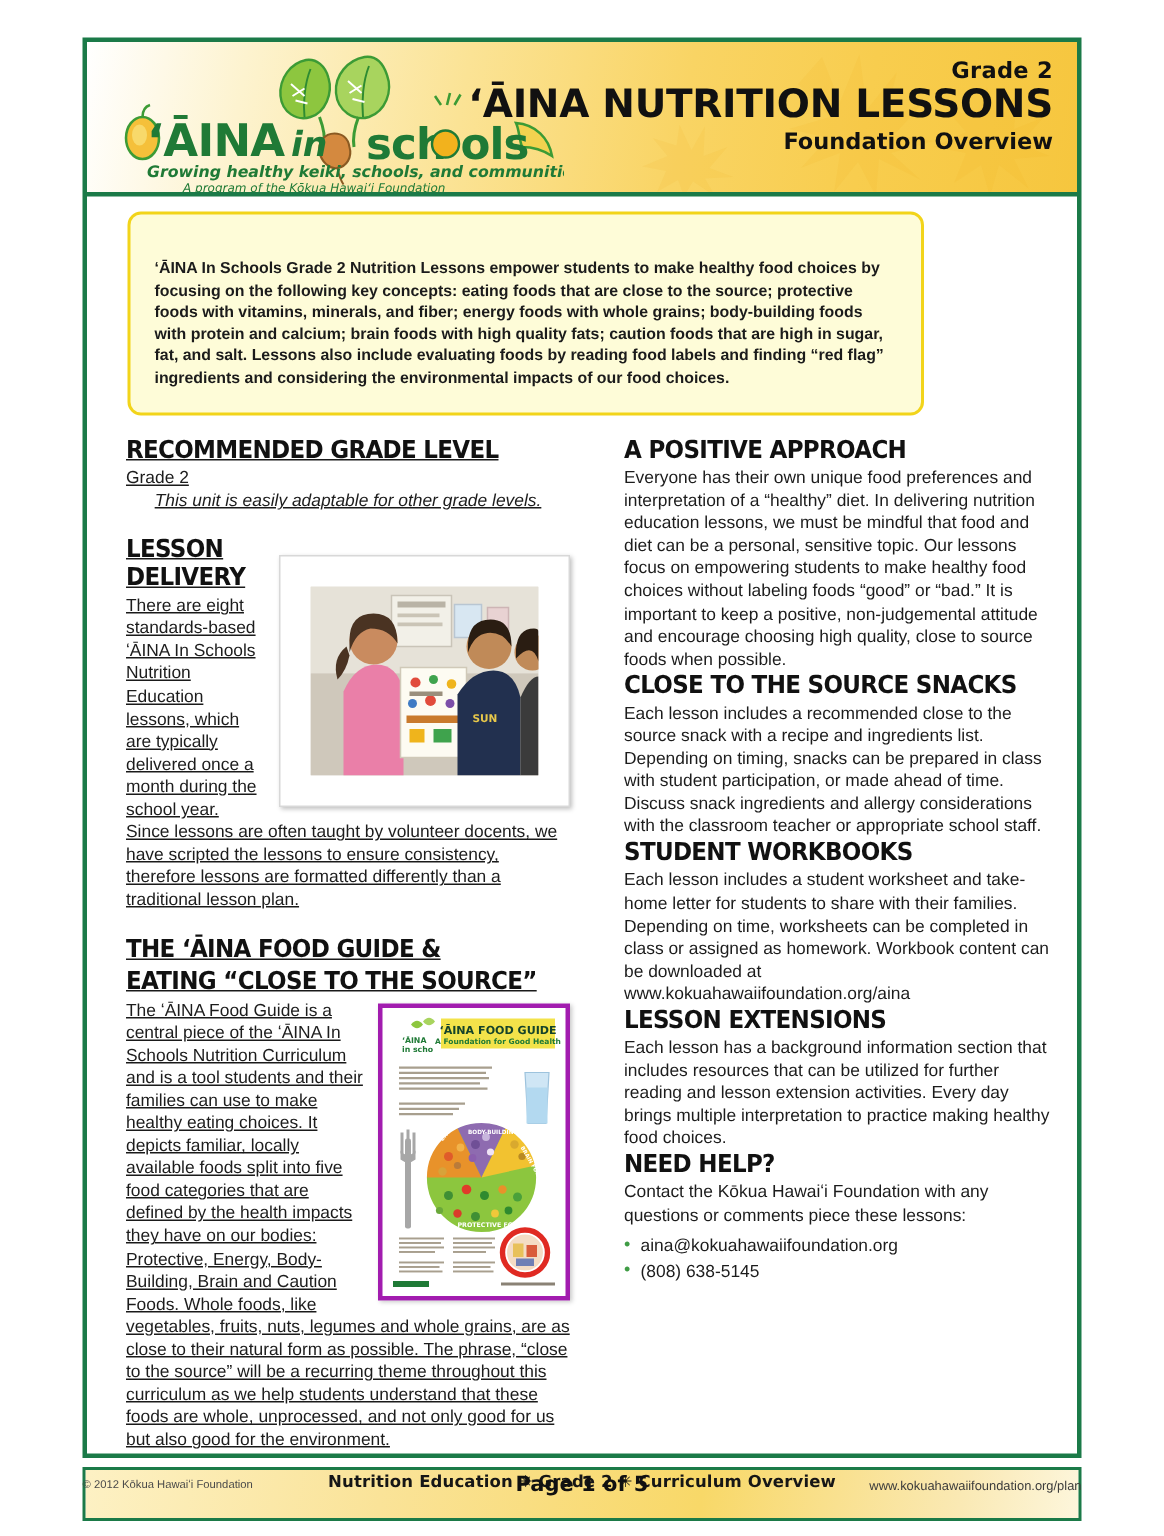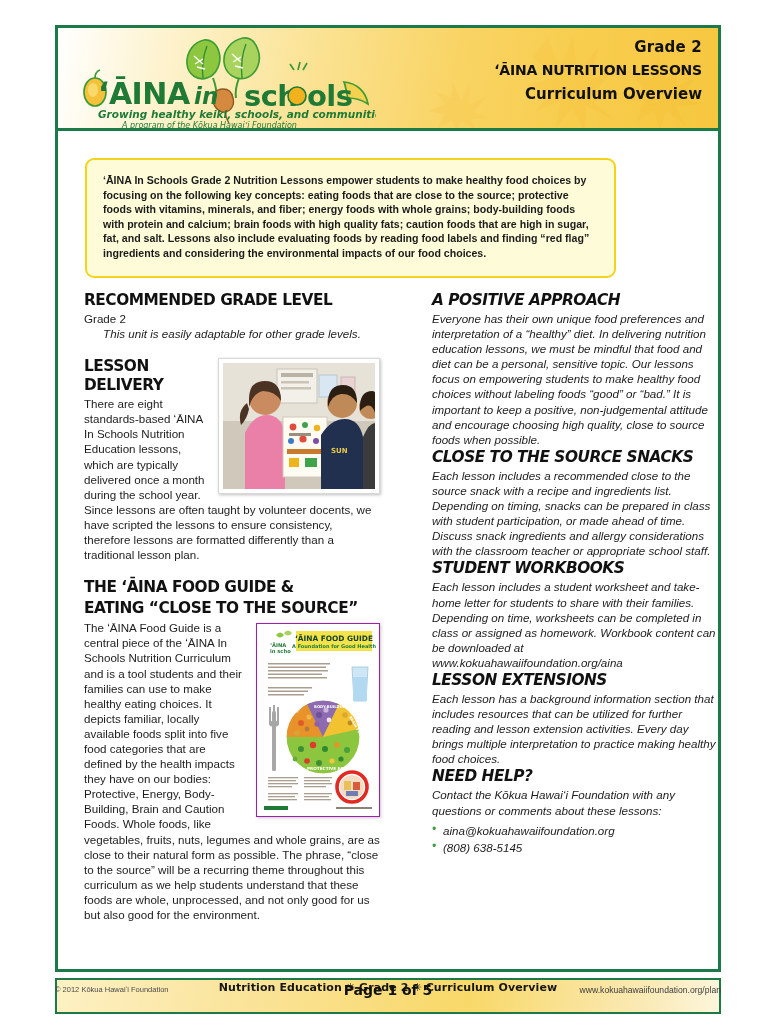--- a/index.html
+++ b/index.html
@@ -26,67 +26,67 @@
   .hdr-texture{
     position:absolute;right:0;top:0;width:420px;height:103px;opacity:.22;pointer-events:none;
   }
   .logo{position:absolute;left:18px;top:6px;width:300px;height:96px;}
   .logo svg{display:block;}
   .hdr-right{
     position:absolute;right:16px;top:9px;text-align:right;
     font-family:"DejaVu Sans",sans-serif;color:#111;
   }
   .hdr-grade{font-size:15px;font-weight:bold;letter-spacing:.2px;line-height:20px;}
-  .hdr-title{font-size:14px;font-weight:bold;letter-spacing:-0.2px;line-height:27px;}
+  .hdr-title{font-size:26px;font-weight:bold;letter-spacing:-0.2px;line-height:27px;}
   .hdr-sub{font-size:15px;font-weight:bold;line-height:21px;}
 
   
   .intro{
-    position:absolute;left:27px;top:130px;width:531px;
+    position:absolute;left:27px;top:113px;width:531px;
     background:#fefcd8;border:2px solid #f2d41a;border-radius:9px;
-    box-sizing:border-box;padding:13px 16px 15px 16px;
+    box-sizing:border-box;padding:29px 16px 15px 16px;
   }
   .intro p{
     margin:0;font-size:10.6px;line-height:14.6px;font-weight:bold;
     font-family:"Liberation Sans",sans-serif;color:#1b1b1b;text-align:left;
   }
 
   
   .cols{position:absolute;left:26px;top:262px;width:616px;}
   .col{position:absolute;top:0;}
-  .col-left{left:0;width:296px;}
-  .col-right{left:348px;width:284px;font-style:italic;}
+  .col-left{left:0;width:296px;text-decoration:underline;}
+  .col-right{left:332px;width:284px;}
 
   h2.sec{
     font-family:"DejaVu Sans",sans-serif;
     font-size:16.5px;font-weight:bold;letter-spacing:-0.5px;
     margin:0 0 2px 0;line-height:19px;color:#111;
     transform:scaleX(.93);transform-origin:left center;
   }
   h2.sec.tight{line-height:19px;}
   .sec-gap{margin-top:15px;}
   p.body{
     margin:0;font-size:11.6px;line-height:15.1px;color:#1c1c1c;
     font-family:"Liberation Sans",sans-serif;
   }
   p.body + p.body{margin-top:11px;}
   .ital{font-style:italic;text-align:center;}
 
   .clearfix::after{content:"";display:block;clear:both;}
 
   
   .photo-wrap{
-    float:right;margin:2px 0 4px 10px;
-    background:#fff;padding:4px;border:1px solid #d8d8d8;
+    float:right;margin:14px 0 4px 10px;
+    background:#fff;padding:20px;border:1px solid #d8d8d8;
     box-shadow:1px 1px 3px rgba(0,0,0,.25);
   }
   .photo-classroom{width:152px;height:126px;display:block;}
   .poster-wrap{
     float:right;margin:3px 0 4px 10px;
-    background:#fff;padding:3px;border:1px solid #a21caf;
+    background:#fff;padding:3px;border:3px solid #a21caf;
     box-shadow:1px 1px 3px rgba(0,0,0,.22);
   }
   .poster{width:116px;height:186px;display:block;}
 
   ul.contact{margin:4px 0 0 0;padding:0;list-style:none;}
   ul.contact li{
     font-size:11.6px;line-height:17px;color:#1c1c1c;padding-left:11px;position:relative;
   }
   ul.contact li::before{
     content:"•";position:absolute;left:0;top:-1px;color:#3f9c45;font-size:12px;
@@ -168,21 +168,21 @@
           <circle cx="221" cy="62" r="9" fill="#f2b21d" stroke="#1f7a36" stroke-width="1.6"></circle>
           <text x="231" y="72" font-family="DejaVu Sans, sans-serif" font-size="29" font-weight="bold" fill="#1f7a36" letter-spacing="-0.6">ols</text>
           <text x="22" y="84" font-family="DejaVu Sans, sans-serif" font-size="10.5" font-weight="bold" font-style="italic" fill="#1f7a36">Growing healthy keiki, schools, and communities</text>
           <text x="46" y="94" font-family="DejaVu Sans, sans-serif" font-size="8" font-style="italic" fill="#1f7a36">A program of the Kōkua Hawaiʻi Foundation</text>
         </svg>
       </div>
 
       <div class="hdr-right">
         <div class="hdr-grade">Grade 2</div>
         <div class="hdr-title">ʻĀINA NUTRITION LESSONS</div>
-        <div class="hdr-sub">Curriculum Overview</div>
+        <div class="hdr-sub">Foundation Overview</div>
       </div>
     </div>
 
     <div class="intro">
       <p>ʻĀINA In Schools Grade 2 Nutrition Lessons empower students to make healthy food choices by focusing on the following key concepts: eating foods that are close to the source; protective foods with vitamins, minerals, and fiber; energy foods with whole grains; body-building foods with protein and calcium; brain foods with high quality fats; caution foods that are high in sugar, fat, and salt. Lessons also include evaluating foods by reading food labels and finding “red flag” ingredients and considering the environmental impacts of our food choices.</p>
     </div>
 
     <div class="cols">
 
       <div class="col col-left">
@@ -352,21 +352,21 @@
         <h2 class="sec sec-gap">CLOSE TO THE SOURCE SNACKS</h2>
         <p class="body">Each lesson includes a recommended close to the source snack with a recipe and ingredients list. Depending on timing, snacks can be prepared in class with student participation, or made ahead of time. Discuss snack ingredients and allergy considerations with the classroom teacher or appropriate school staff.</p>
 
         <h2 class="sec sec-gap">STUDENT WORKBOOKS</h2>
         <p class="body">Each lesson includes a student worksheet and take-home letter for students to share with their families. Depending on time, worksheets can be completed in class or assigned as homework. Workbook content can be downloaded at www.kokuahawaiifoundation.org/aina</p>
 
         <h2 class="sec sec-gap">LESSON EXTENSIONS</h2>
         <p class="body">Each lesson has a background information section that includes resources that can be utilized for further reading and lesson extension activities. Every day brings multiple interpretation to practice making healthy food choices.</p>
 
         <h2 class="sec sec-gap">NEED HELP?</h2>
-        <p class="body">Contact the Kōkua Hawaiʻi Foundation with any questions or comments about these lessons:</p>
+        <p class="body">Contact the Kōkua Hawaiʻi Foundation with any questions or comments piece these lessons:</p>
         <ul class="contact">
           <li>aina@kokuahawaiifoundation.org</li>
           <li>(808) 638-5145</li>
         </ul>
       </div>
     </div>
   </div>
 
   <div class="footer-band">
     <span>Nutrition Education  ✳  Grade 2  ✳  Curriculum Overview</span>

